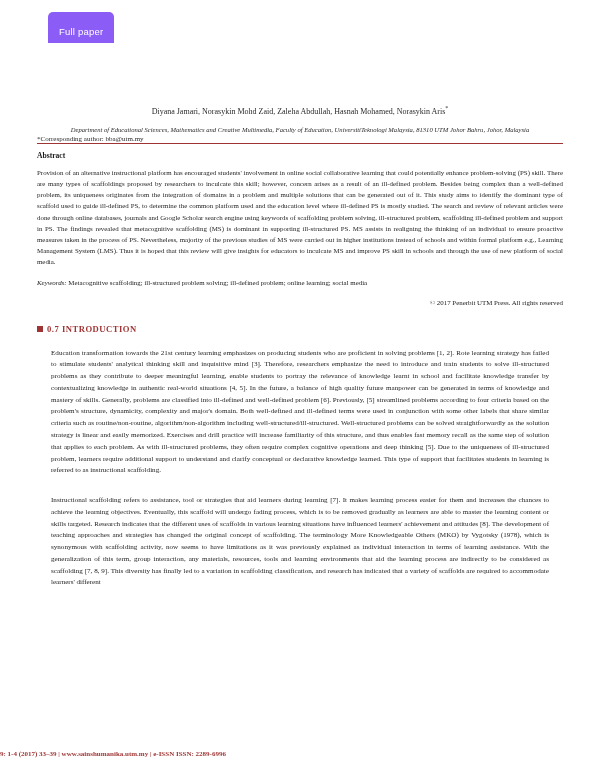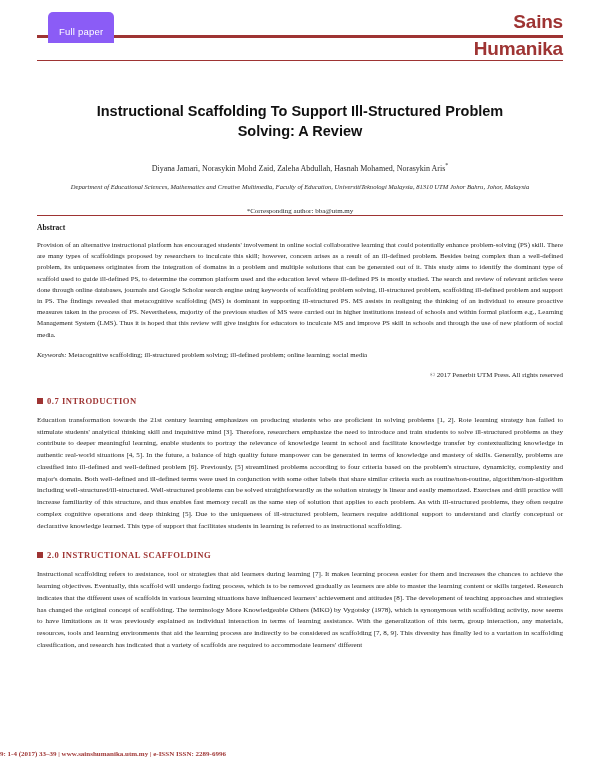--- a/index.html
+++ b/index.html
@@ -91,23 +91,23 @@
   .sup { font-size: 6px; vertical-align: super; }
   .affiliation {
     text-align: center;
     font-style: italic;
     font-size: 6.6px;
     line-height: 1.55;
     margin: 9px 18px 0 18px;
     color: #2a2a2a;
   }
   .corresponding {
-    text-align: center;
+    text-align: left;
     font-size: 7px;
-    margin-top: 15px;
+    margin-top: 0;
     color: #2a2a2a;
   }
 
   
   .abstract-wrap { }
   .rule-abstract {
     height: 1px;
     background: #9e3433;
     width: 100%;
   }
@@ -155,21 +155,21 @@
     background: #9e3433;
     flex: 0 0 auto;
   }
   .section-body {
     font-size: 7.1px;
     line-height: 1.66;
     text-align: justify;
     margin-top: 9px;
     color: #1e1e1e;
   }
-  .section-body p { margin: 0; }
+  .section-body p { margin: 14px; }
 
   
   .footer {
     position: absolute;
     left: 0;
     right: 0;
     bottom: 18px;
     text-align: left;
     font-family: "Liberation Serif", serif;
     font-weight: bold;
@@ -179,29 +179,22 @@
 </style>
 </head>
 <body>
 
 <div class="page">
 
   <div class="masthead">
     <div class="badge-row">
       <span class="full-paper-badge">Full paper</span>
     </div>
-    <div class="journal-block">
-      <div class="journal-name">Sains</div>
-      <div class="rule-thick"></div>
-      <div class="journal-name">Humanika</div>
-      <div class="rule-thin-red"></div>
-    </div>
-  </div>
-
-  <div class="article-title">Instructional Scaffolding To Support Ill-Structured Problem Solving: A Review</div>
+  </div>
+
 
   <div class="authors"><span>Diyana Jamari, Norasykin Mohd Zaid, Zaleha Abdullah, Hasnah Mohamed, Norasykin Aris</span><span class="sup">*</span></div>
 
   <div class="affiliation">Department of Educational Sciences, Mathematics and Creative Multimedia, Faculty of Education, UniversitiTeknologi Malaysia, 81310 UTM Johor Bahru, Johor, Malaysia</div>
 
   <div class="corresponding">*Corresponding author: bba@utm.my</div>
 
   <div class="abstract-wrap">
     <div class="rule-abstract"></div>
     <div class="abstract-label">Abstract</div>
@@ -214,24 +207,20 @@
     <div class="section-heading">
       <span class="sq"></span>
       <span>0.7  INTRODUCTION</span>
     </div>
     <div class="section-body">
       <p>Education transformation towards the 21st century learning emphasizes on producing students who are proficient in solving problems [1, 2]. Rote learning strategy has failed to stimulate students' analytical thinking skill and inquisitive mind [3]. Therefore, researchers emphasize the need to introduce and train students to solve ill-structured problems as they contribute to deeper meaningful learning, enable students to portray the relevance of knowledge learnt in school and facilitate knowledge transfer by contextualizing knowledge in authentic real-world situations [4, 5]. In the future, a balance of high quality future manpower can be generated in terms of knowledge and mastery of skills. Generally, problems are classified into ill-defined and well-defined problem [6]. Previously, [5] streamlined problems according to four criteria based on the problem's structure, dynamicity, complexity and major's domain. Both well-defined and ill-defined terms were used in conjunction with some other labels that share similar criteria such as routine/non-routine, algorithm/non-algorithm including well-structured/ill-structured. Well-structured problems can be solved straightforwardly as the solution strategy is linear and easily memorized. Exercises and drill practice will increase familiarity of this structure, and thus enables fast memory recall as the same step of solution that applies to each problem. As with ill-structured problems, they often require complex cognitive operations and deep thinking [5]. Due to the uniqueness of ill-structured problem, learners require additional support to understand and clarify conceptual or declarative knowledge learned. This type of support that facilitates students in learning is referred to as instructional scaffolding.</p>
     </div>
   </div>
 
   <div class="section">
-    <div class="section-heading">
-      <span class="sq"></span>
-      <span>2.0  INSTRUCTIONAL SCAFFOLDING</span>
-    </div>
     <div class="section-body">
       <p>Instructional scaffolding refers to assistance, tool or strategies that aid learners during learning [7]. It makes learning process easier for them and increases the chances to achieve the learning objectives. Eventually, this scaffold will undergo fading process, which is to be removed gradually as learners are able to master the learning content or skills targeted. Research indicates that the different uses of scaffolds in various learning situations have influenced learners' achievement and attitudes [8]. The development of teaching approaches and strategies has changed the original concept of scaffolding. The terminology More Knowledgeable Others (MKO) by Vygotsky (1978), which is synonymous with scaffolding activity, now seems to have limitations as it was previously explained as individual interaction in terms of learning assistance. With the generalization of this term, group interaction, any materials, resources, tools and learning environments that aid the learning process are indirectly to be considered as scaffolding [7, 8, 9]. This diversity has finally led to a variation in scaffolding classification, and research has indicated that a variety of scaffolds are required to accommodate learners' different</p>
     </div>
   </div>
 
   <div class="footer">9: 1-4 (2017) 33–39 | www.sainshumanika.utm.my | e-ISSN ISSN: 2289-6996</div>
 
 </div>
 
 </body></html>

